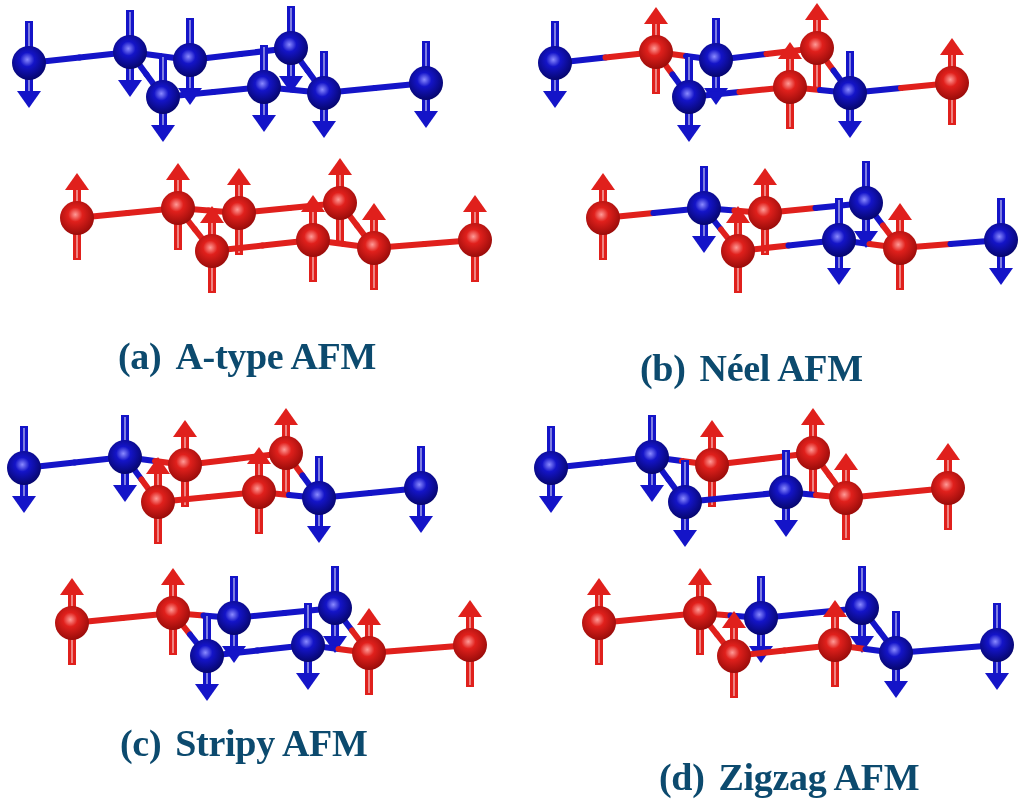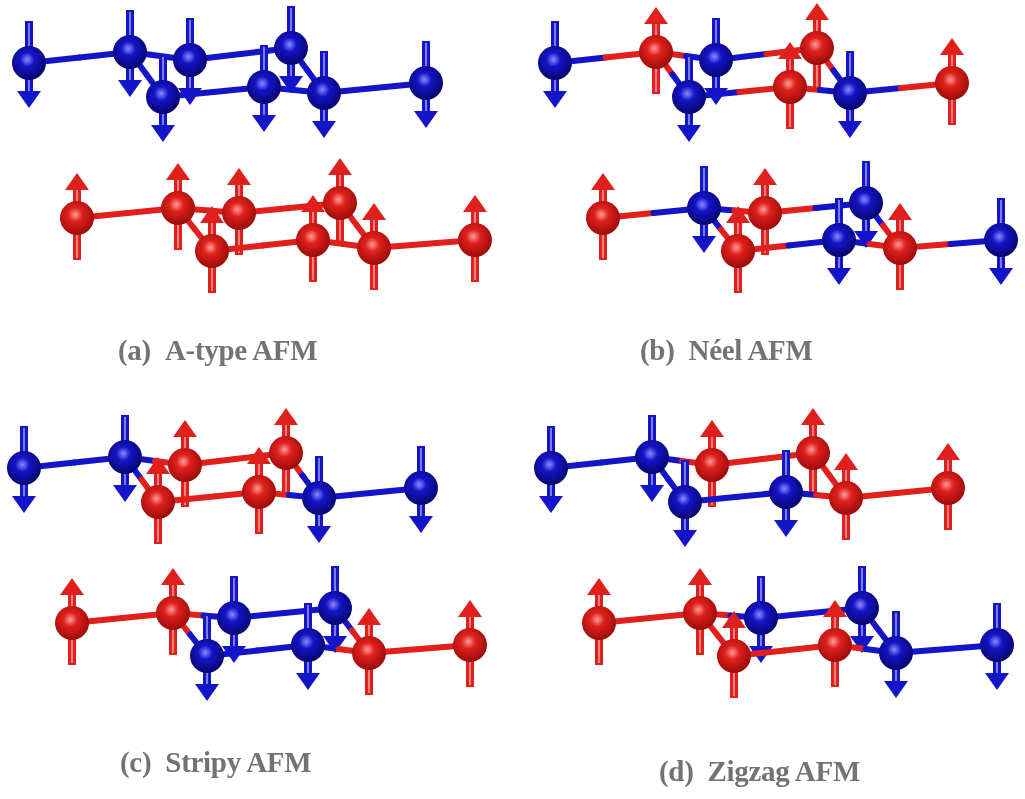--- a/index.html
+++ b/index.html
@@ -1,19 +1,19 @@
 <!DOCTYPE html>
 <html><head>
 <meta charset="utf-8">
 <style>
   html, body { margin:0; padding:0; background:#ffffff; }
   body { width:1025px; height:799px; position:relative; overflow:hidden; font-family:"Liberation Serif", serif; }
   .panel { position:absolute; width:512px; height:400px; }
   .panel svg { position:absolute; left:0; top:0; }
-  .caption { position:absolute; font-family:"Liberation Serif", serif; font-weight:bold; font-size:29px; color:#737373; white-space:nowrap; letter-spacing:-0.3px; }
+  .caption { position:absolute; font-family:"Liberation Serif", serif; font-weight:bold; font-size:38px; color:#0c4a6e; white-space:nowrap; letter-spacing:-0.3px; }
   .caption .tag { margin-right:14px; }
 </style>
 </head>
 <body>
 
 <div class="panel" style="left:0;top:0;">
   <svg width="512" height="310">
       <defs>
         <radialGradient id="grad-up-0" cx="45%" cy="40%" r="60%">
           <stop offset="0%" stop-color="#ff9a96"></stop>
@@ -361,21 +361,21 @@
       <g>
         <rect x="485" y="198" width="8" height="72" fill="#1414c8"></rect>
         <rect x="488" y="200" width="2" height="68" fill="#ffffff" opacity="0.45"></rect>
         <polygon points="477,268 489,285 501,268" fill="#1414c8"></polygon>
       </g>
       <g>
         <circle cx="489" cy="240" r="17" fill="url(#grad-down-1)"></circle>
       </g>
     </svg>
 </div>
-<div class="caption" style="left:640px;top:334px;">
+<div class="caption" style="left:640px;top:346px;">
   <span class="tag">(b)</span><span>Néel AFM</span>
 </div>
 
 <div class="panel" style="left:0;top:405px;">
   <svg width="512" height="310">
       <defs>
         <radialGradient id="grad-up-2" cx="45%" cy="40%" r="60%">
           <stop offset="0%" stop-color="#ff9a96"></stop>
           <stop offset="35%" stop-color="#e0201c"></stop>
           <stop offset="100%" stop-color="#9a0c0a"></stop>
@@ -541,21 +541,21 @@
       <g>
         <rect x="466" y="210" width="8" height="72" fill="#e0201c"></rect>
         <rect x="469" y="212" width="2" height="68" fill="#ffffff" opacity="0.45"></rect>
         <polygon points="458,212 470,195 482,212" fill="#e0201c"></polygon>
       </g>
       <g>
         <circle cx="470" cy="240" r="17" fill="url(#grad-up-2)"></circle>
       </g>
     </svg>
 </div>
-<div class="caption" style="left:120px;top:746px;">
+<div class="caption" style="left:120px;top:721px;">
   <span class="tag">(c)</span><span>Stripy AFM</span>
 </div>
 
 <div class="panel" style="left:512px;top:405px;">
   <svg width="513" height="310">
       <defs>
         <radialGradient id="grad-up-3" cx="45%" cy="40%" r="60%">
           <stop offset="0%" stop-color="#ff9a96"></stop>
           <stop offset="35%" stop-color="#e0201c"></stop>
           <stop offset="100%" stop-color="#9a0c0a"></stop>

